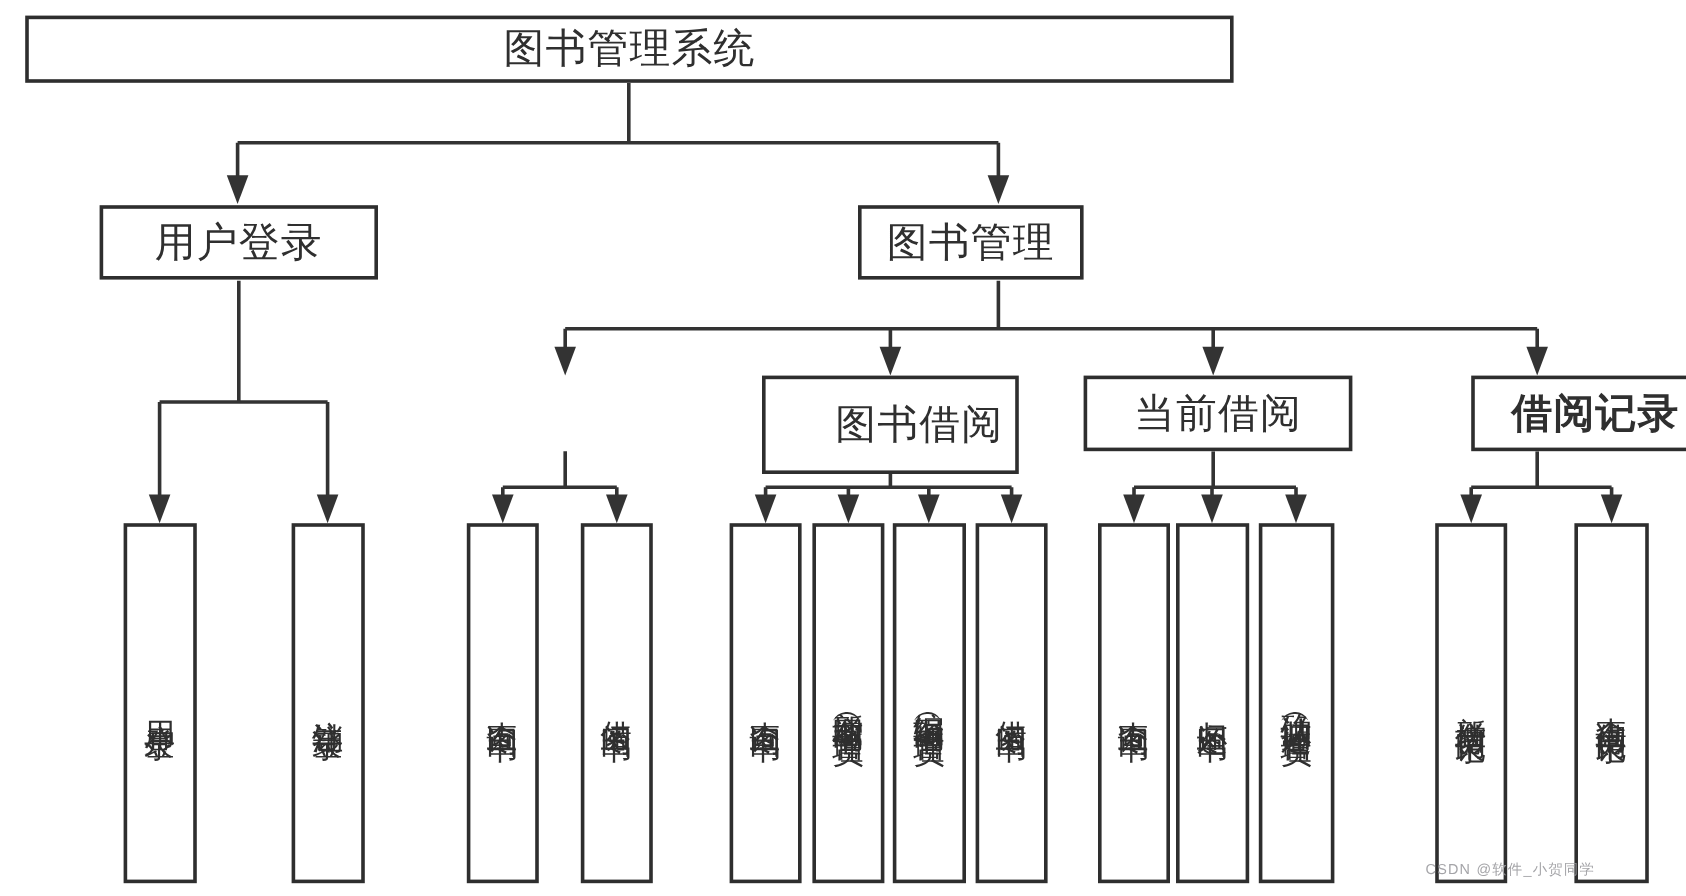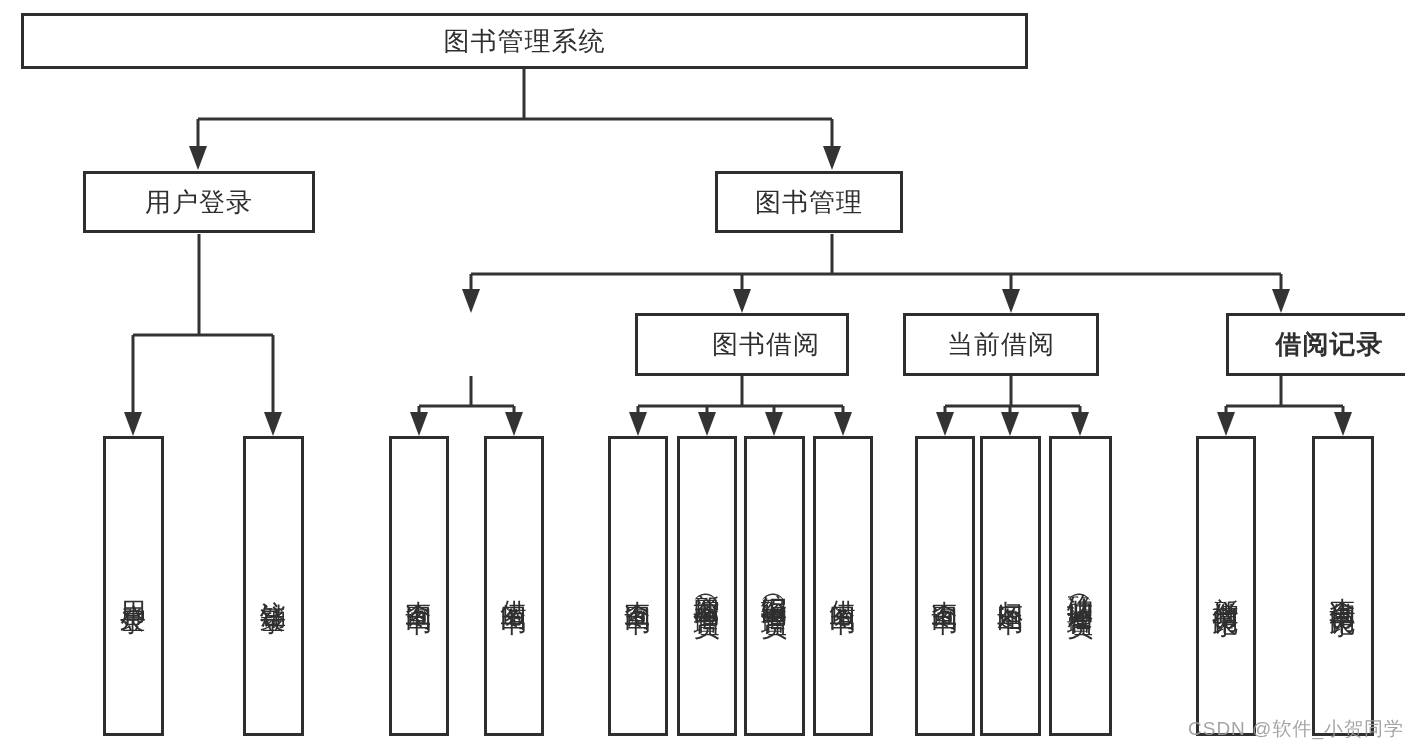--- a/index.html
+++ b/index.html
@@ -6,53 +6,53 @@
   html,body{margin:0;padding:0;background:#ffffff;}
   .canvas{
     position:relative;width:1405px;height:747px;background:#ffffff;
     font-family:"Liberation Sans","DejaVu Sans",sans-serif;overflow:hidden;
   }
   .wires{position:absolute;left:0;top:0;width:1405px;height:747px;pointer-events:none;}
   .node{
     position:absolute;box-sizing:border-box;background:#ffffff;
     border:3px solid #2e2e2e;color:#2f2f2f;
     display:flex;align-items:center;justify-content:center;
-    font-size:26px;letter-spacing:1px;white-space:nowrap;
+    font-size:34px;letter-spacing:1px;white-space:nowrap;
   }
   .leaf{
     writing-mode:vertical-rl;text-orientation:mixed;
     font-size:26px;letter-spacing:3px;line-height:1;white-space:normal;
   }
   
   .n-root{left:21px;top:13px;width:1007px;height:56px;}
   
   .n-l2a{left:83px;top:171px;width:232px;height:62px;}
   .n-l2b{left:715px;top:171px;width:188px;height:62px;}
   
   .n-l3a{left:364px;top:313px;width:215px;height:63px;}
-  .n-l3b{left:635px;top:313px;width:214px;height:63px;padding-left:48px;}
-  .n-l3c{left:903px;top:313px;width:196px;height:63px;}
+  .n-l3b{left:635px;top:313px;width:214px;height:82px;padding-left:48px;}
+  .n-l3c{left:903px;top:313px;width:224px;height:63px;}
   .n-l3d{left:1226px;top:313px;width:207px;height:63px;font-weight:bold;}
   
   .lf{top:436px;height:300px;}
   .lf-u1{left:103px;width:61px;}
   .lf-u2{left:243px;width:61px;}
   .lf-n1{left:389px;width:60px;}
   .lf-n2{left:484px;width:60px;}
   .lf-b1{left:608px;width:60px;}
   .lf-b2{left:677px;width:60px;}
   .lf-b3{left:744px;width:61px;}
   .lf-b4{left:813px;width:60px;}
   .lf-c1{left:915px;width:60px;}
   .lf-c2{left:980px;width:61px;}
   .lf-c3{left:1049px;width:63px;}
   .lf-r1{left:1196px;width:60px;}
   .lf-r2{left:1312px;width:62px;}
   .watermark{
-    position:absolute;left:1188px;top:716px;font-size:19px;letter-spacing:1px;
+    position:absolute;left:1188px;top:716px;font-size:12px;letter-spacing:1px;
     color:#9b9b9f;opacity:0.9;white-space:nowrap;z-index:5;
   }
 </style>
 </head>
 <body>
 
 <div class="canvas">
 
   <svg class="wires" width="1405" height="747" viewBox="0 0 1405 747" xmlns="http://www.w3.org/2000/svg">
     <g stroke="#333333" stroke-width="3" fill="none">

